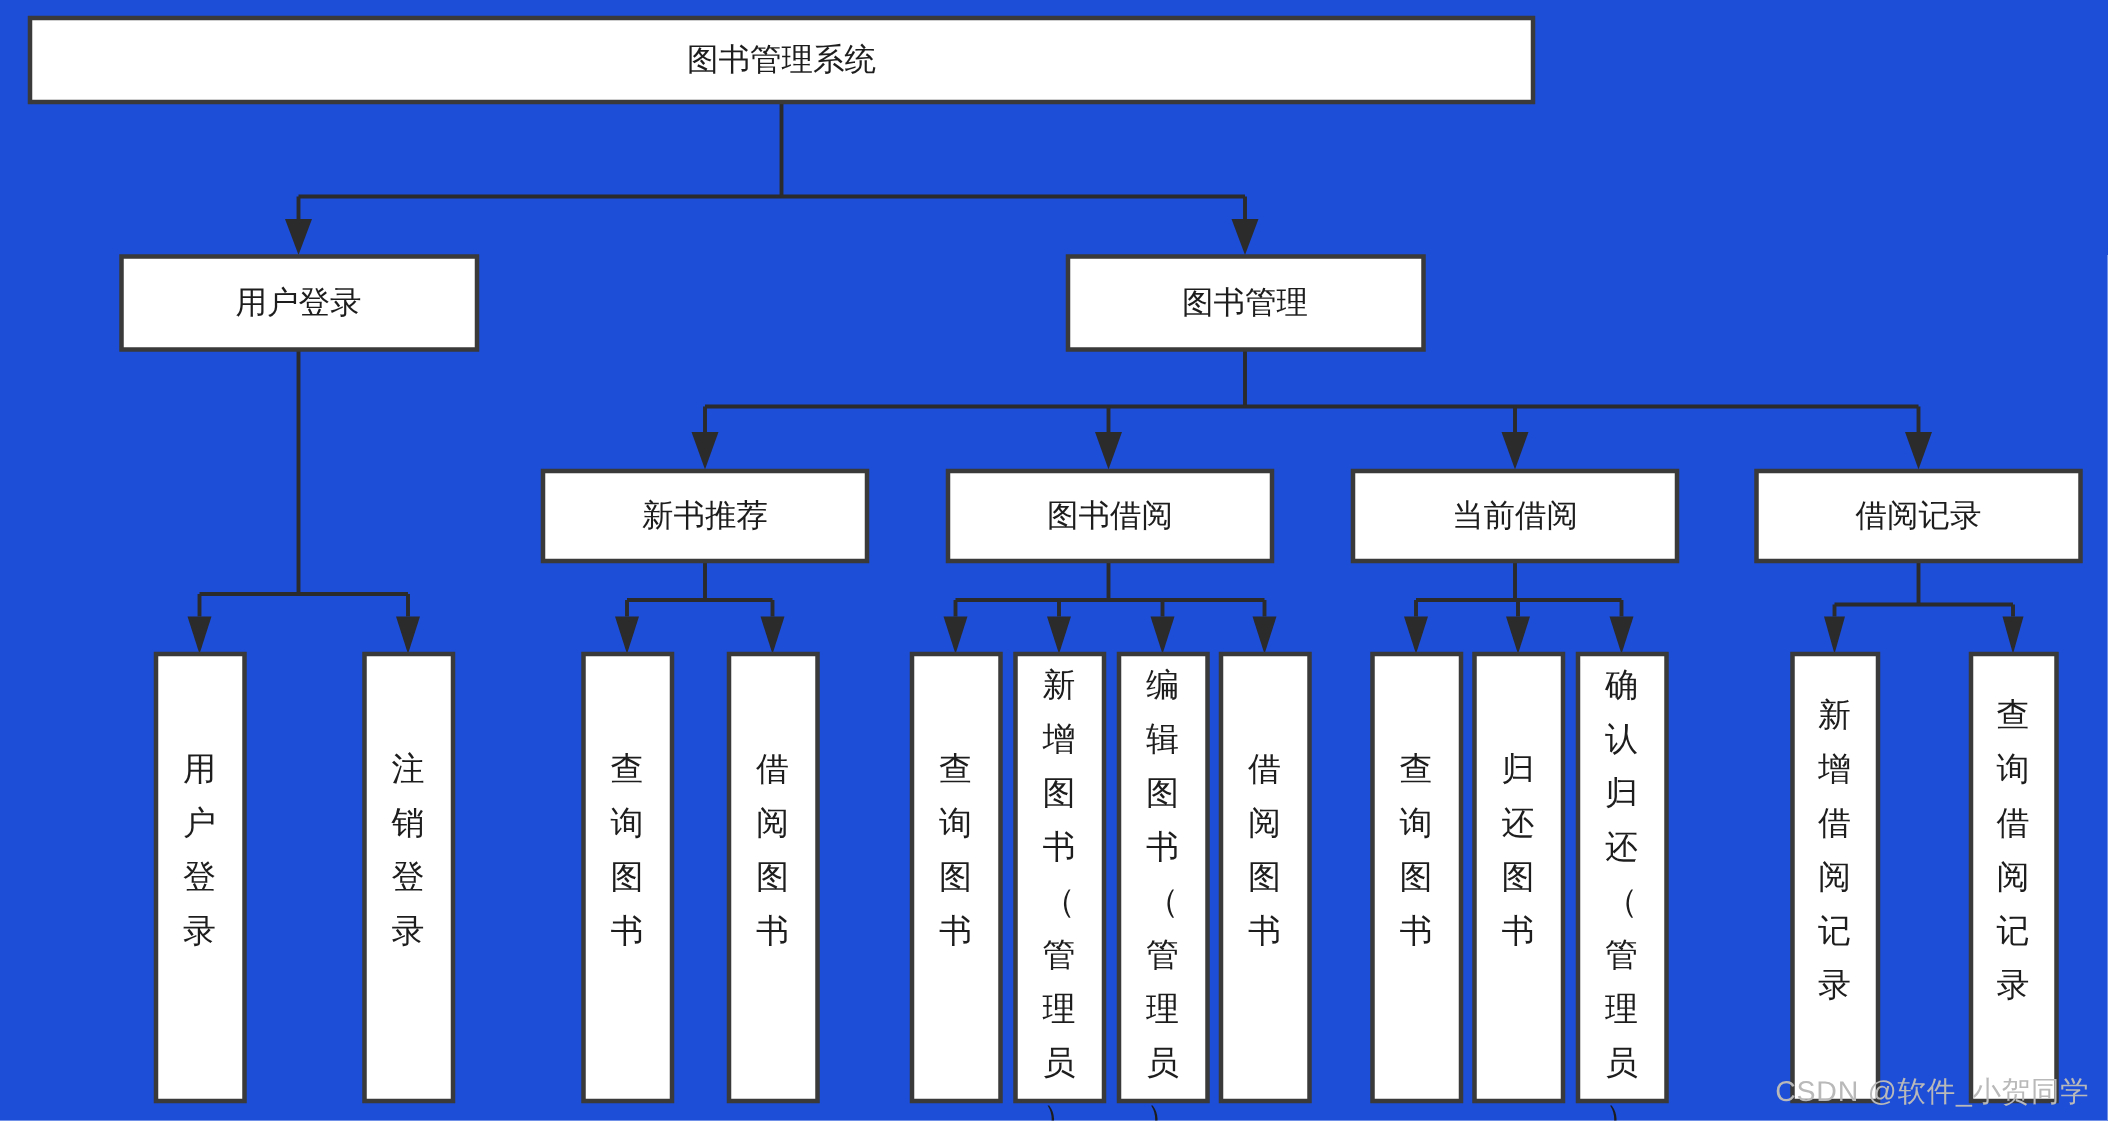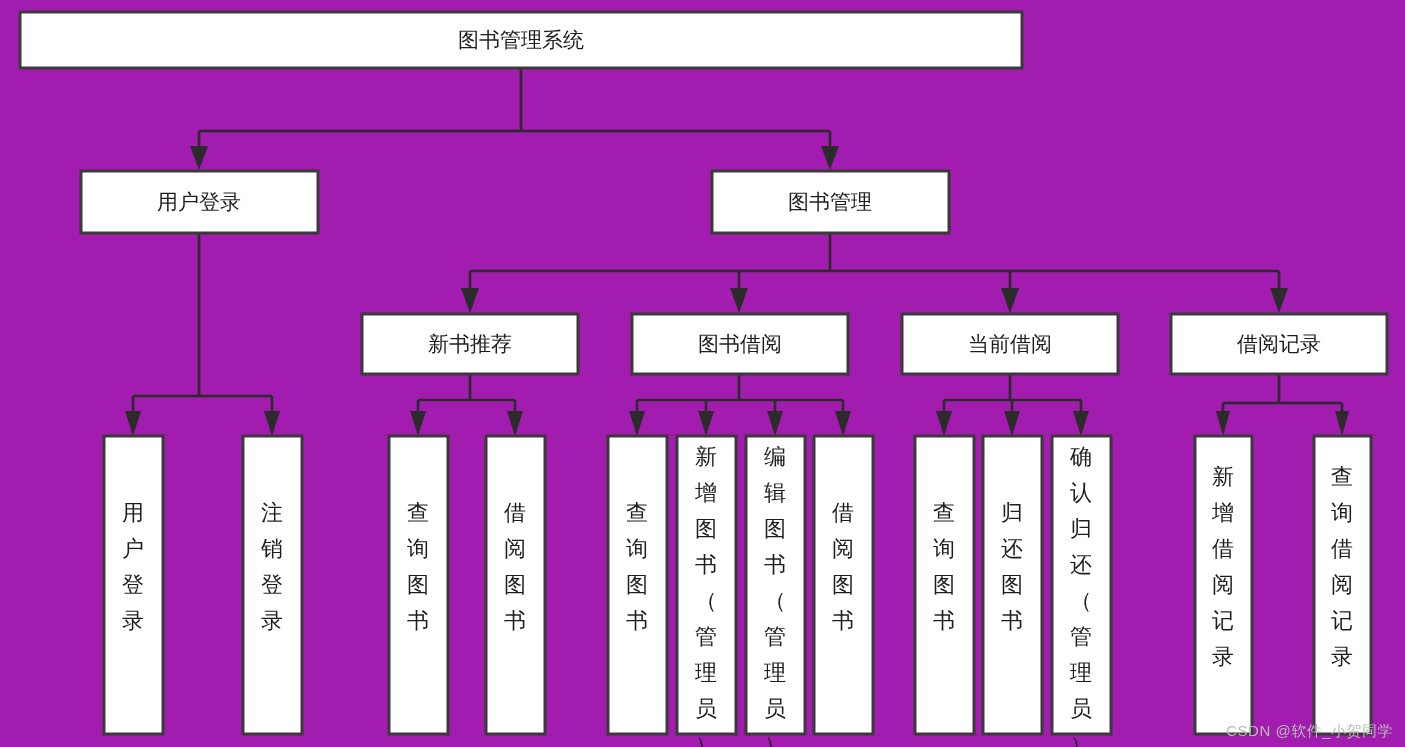--- a/index.html
+++ b/index.html
@@ -10,21 +10,21 @@
   body {
     width: 1405px;
     height: 747px;
     font-family: "Liberation Sans", "DejaVu Sans", sans-serif;
     overflow: hidden;
   }
   #diagram-root {
     position: relative;
     width: 1405px;
     height: 747px;
-    background: #a21caf;
+    background: #1d4ed8;
   }
   svg.diagram-svg {
     position: absolute;
     left: 0;
     top: 0;
     width: 1405px;
     height: 747px;
   }
   .node-box {
     fill: #ffffff;
@@ -52,21 +52,21 @@
     font-family: "Liberation Sans", "DejaVu Sans", sans-serif;
     font-size: 22px;
     fill: #1d1d1d;
     text-anchor: middle;
   }
   .watermark {
     position: absolute;
     right: 12px;
     bottom: 6px;
     font-family: "Liberation Sans", "DejaVu Sans", sans-serif;
-    font-size: 15px;
+    font-size: 19px;
     color: #b9b9b9;
     letter-spacing: 0.5px;
     white-space: nowrap;
     pointer-events: none;
   }
 </style>
 </head>
 <body>
 
 <div id="diagram-root">

